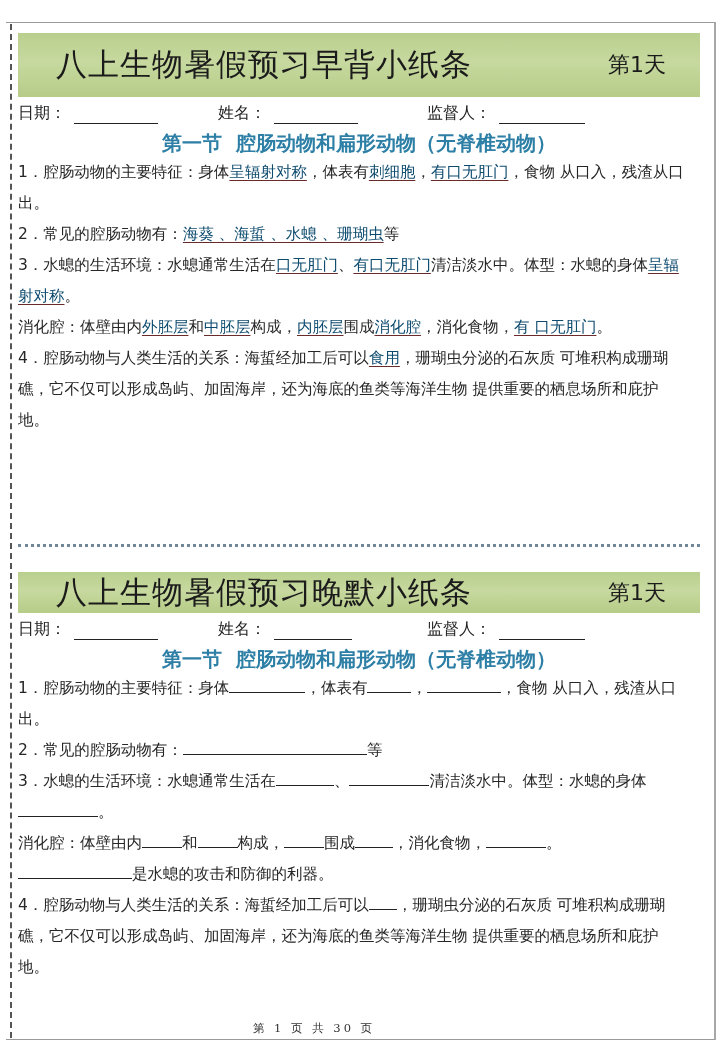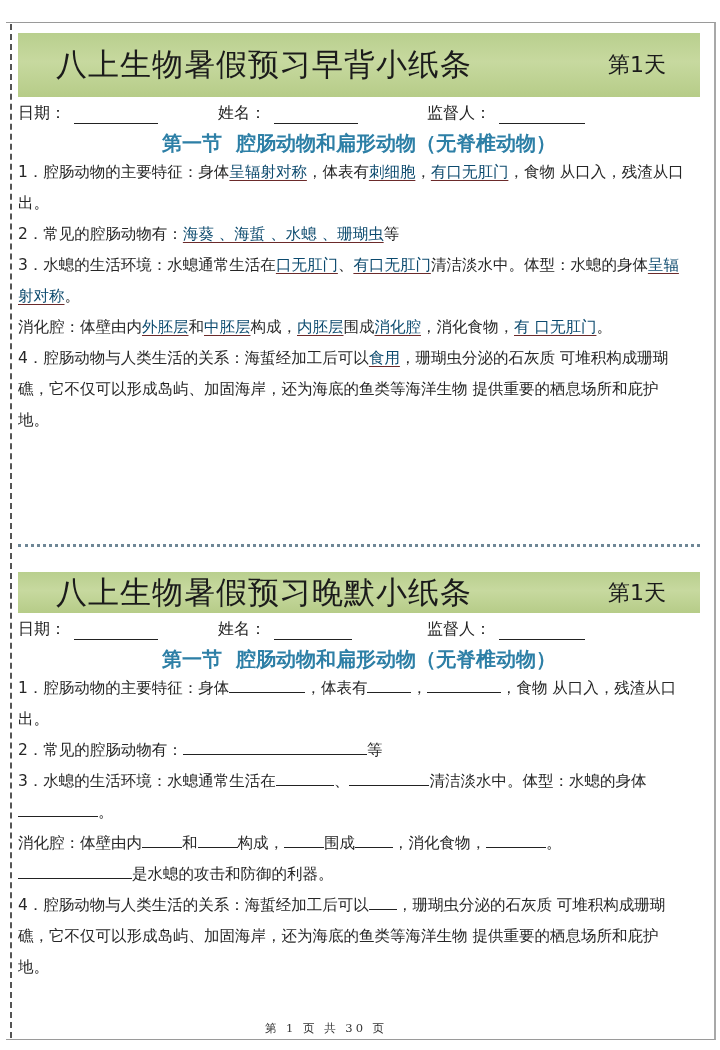--- a/index.html
+++ b/index.html
@@ -15,21 +15,21 @@
   .header .day { position:absolute; right:34px; font-size:22px; color:#1b1b1b; }
   .meta { display:flex; height:32px; align-items:center; font-size:16px; color:#222; }
   .meta .item { display:flex; align-items:flex-end; }
   .meta .blank { display:inline-block; border-bottom:1.3px solid #222; height:16px; margin-left:8px; }
   .subtitle { text-align:center; font-size:20px; font-weight:bold; color:#2d7fa6; height:28px; line-height:28px; }
   .subtitle .sp { display:inline-block; width:14px; }
   .para { font-size:15.5px; line-height:31px; color:#262626; padding-right:16px; }
   .hl { color:#0c4a6e; text-decoration:underline; text-decoration-color:#6b2a2a; text-underline-offset:3px; }
   .bl { display:inline-block; border-bottom:1.3px solid #222; height:18px; vertical-align:baseline; }
   .sep { position:absolute; left:18px; width:682px; top:544px; border-top:3px dotted #6f8796; }
-  .footer { position:absolute; top:1021px; left:12px; width:628px; text-align:center; font-size:11.5px;
+  .footer { position:absolute; top:1021px; left:0; width:628px; text-align:center; font-size:11.5px;
             font-family:"DejaVu Serif", serif; color:#333; letter-spacing:3px; }
 </style>
 </head>
 <body>
 
 <div class="page"></div>
 <div class="left-dash"></div>
 
 <div class="section" style="top:33px;">
   <div class="header">

